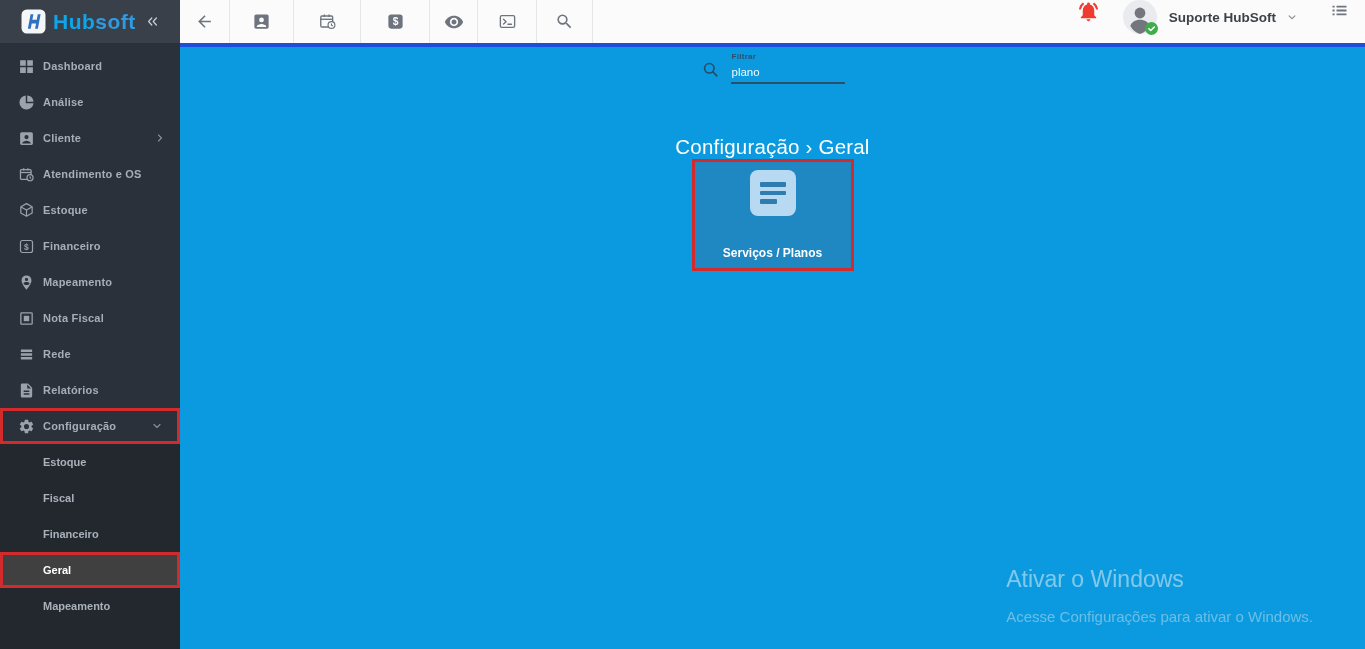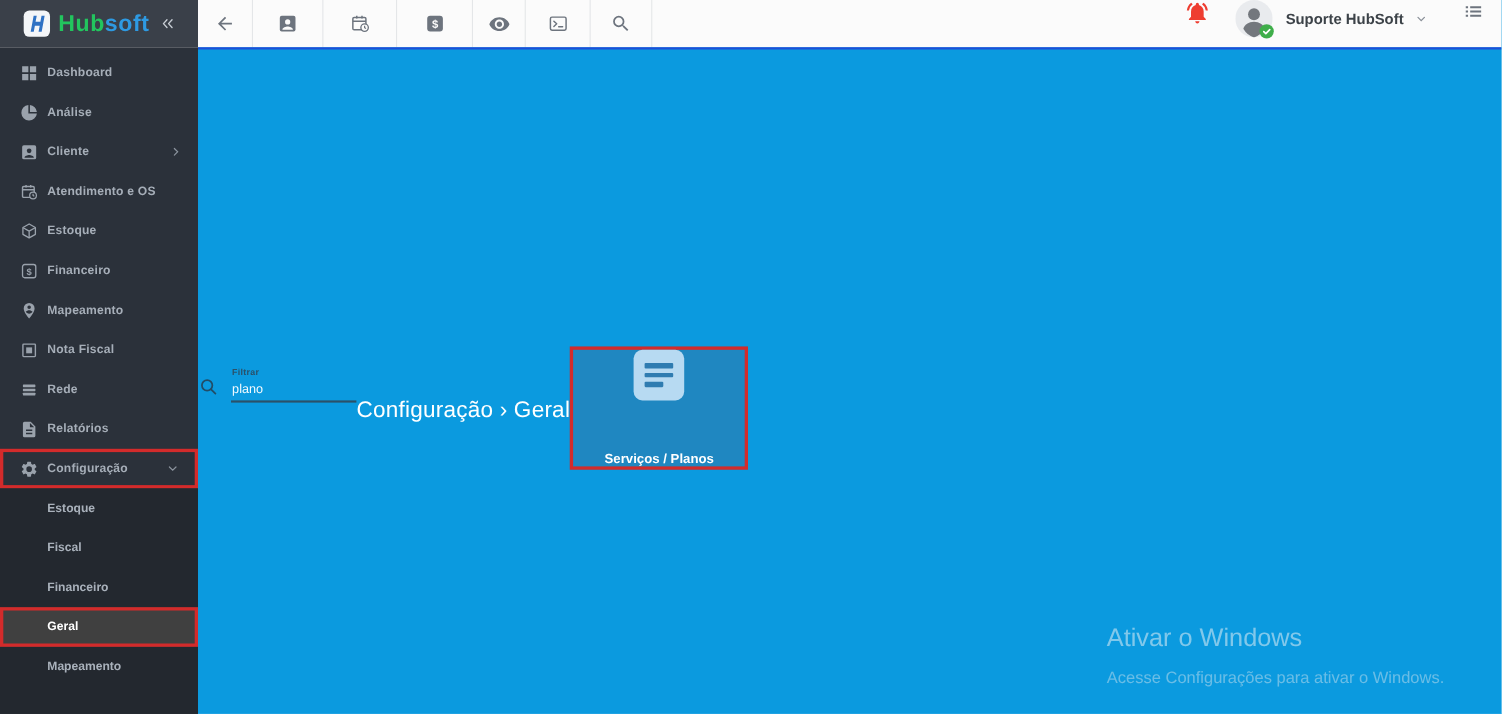--- a/index.html
+++ b/index.html
@@ -8,21 +8,21 @@
   :root{
     --red:#d32b2b; --blue-bg:#0b9adf; --card-bg:#1f87c1;
     --sidebar-bg:#2b313a; --submenu-bg:#23282f; --logo-bg:#3a4049;
     --gray-icon:#6d747e; --side-text:#a6aeb8;
   }
   .topbar{ height:43px; display:flex; align-items:stretch; background:#fbfbfb; }
   .logo-cell{ width:180px; flex:0 0 180px; background:var(--logo-bg);
     display:flex; align-items:center; padding-left:21px; }
   .logo-badge{ width:25px; height:25px; margin-right:7px; display:flex; }
   .wordmark{ font-size:21px; font-weight:bold; letter-spacing:.5px; }
-  .wordmark .hub{ color:#22c55e; } .wordmark .soft{ color:#2e9ae2; }
+  .wordmark .hub{ color:#0ea5e9; } .wordmark .soft{ color:#2e9ae2; }
   .collapse-ic{ margin-left:8px; display:flex; }
   .tool-cell{ display:flex; align-items:center; justify-content:center;
     border-right:1px solid #e4e6e8; color:var(--gray-icon); cursor:pointer; }
   .tb-fill{ flex:1; }
   .tb-right{ display:flex; align-items:flex-start; padding-right:15px; }
   .bell{ color:#ee3d30; margin-right:23px; display:flex; }
   .profile{ display:flex; align-items:center; cursor:pointer; }
   .avatar-wrap{ position:relative; width:34px; height:34px; }
   .avatar-circ{ width:34px; height:34px; border-radius:50%; overflow:hidden; }
   .badge{ position:absolute; right:-1px; bottom:-1px; width:13px; height:13px;
@@ -41,36 +41,36 @@
   .nav-item .nicon{ width:17px; margin-right:8px; display:flex; color:#9aa2ac;
     --cut:var(--sidebar-bg); }
   .nav-item .chev{ margin-left:auto; color:#8a929c; display:flex; }
   .nav-item.highlight{ border:3px solid var(--red); padding-left:15px; }
   .submenu{ flex:1; background:var(--submenu-bg); }
   .sub-item{ height:36px; display:flex; align-items:center; padding-left:43px;
     color:#a9b1bb; font-size:11px; font-weight:600; cursor:pointer; }
   .sub-item.active{ background:#404040; border:3px solid var(--red);
     padding-left:40px; color:#fff; }
 
-  .content{ flex:1; background:var(--blue-bg); border-top:2px solid #1d4ed8;
-    position:relative; display:flex; align-items:center; }
+  .content{ flex:1; background:var(--blue-bg); border-top:4px solid #1d4ed8;
+    position:relative; display:flex; flex-direction:column; align-items:center; }
   .filter-block{ margin-top:5px; display:flex; align-items:flex-end; }
   .filter-sicon{ color:#224c66; margin-right:11px; margin-bottom:5px; display:flex; }
   .filter-field{ display:flex; flex-direction:column; }
   .filter-label{ font-size:8px; color:#2b5169; font-weight:bold; margin-bottom:3px;
     margin-left:1px; letter-spacing:.3px; }
   .filter-input{ width:114px; background:transparent; border:none;
     border-bottom:2px solid #2b5169; outline:none; color:#f2fafe;
     font-size:11.5px; padding:2px 1px 4px 1px;
     font-family:"Liberation Sans", sans-serif; }
   .heading{ margin-top:51px; color:#ffffff; font-size:20.5px; font-weight:500;
     letter-spacing:.2px; }
-  .card{ margin-top:48px; width:162px; height:112px; background:var(--card-bg);
+  .card{ width:162px; height:112px; background:var(--card-bg);
     border:3px solid var(--red); display:flex; flex-direction:column;
-    align-items:center; justify-content:space-between; cursor:pointer;gap:16px; }
+    align-items:center; justify-content:center; cursor:pointer;gap:16px; }
   .card-icon{ width:46px; height:46px; border-radius:8px; background:#b7daf2;
     display:flex; flex-direction:column; align-items:center; justify-content:center; }
   .card-icon .bar{ height:4.5px; background:#2f7cb1; border-radius:1px;
     margin:2px 0; }
   .bar.b1,.bar.b2{ width:26px; } .bar.b3{ width:17px; align-self:flex-start;
     margin-left:10px; }
   .card-label{ margin-top:14px; color:#fff; font-size:12px; font-weight:bold; }
   .watermark{ position:absolute; right:52px; bottom:24px; }
   .wm-title{ font-size:23px; font-weight:400; color:rgba(228,238,244,.55); }
   .wm-sub{ font-size:15px; margin-top:15px; color:rgba(222,233,240,.45); }

